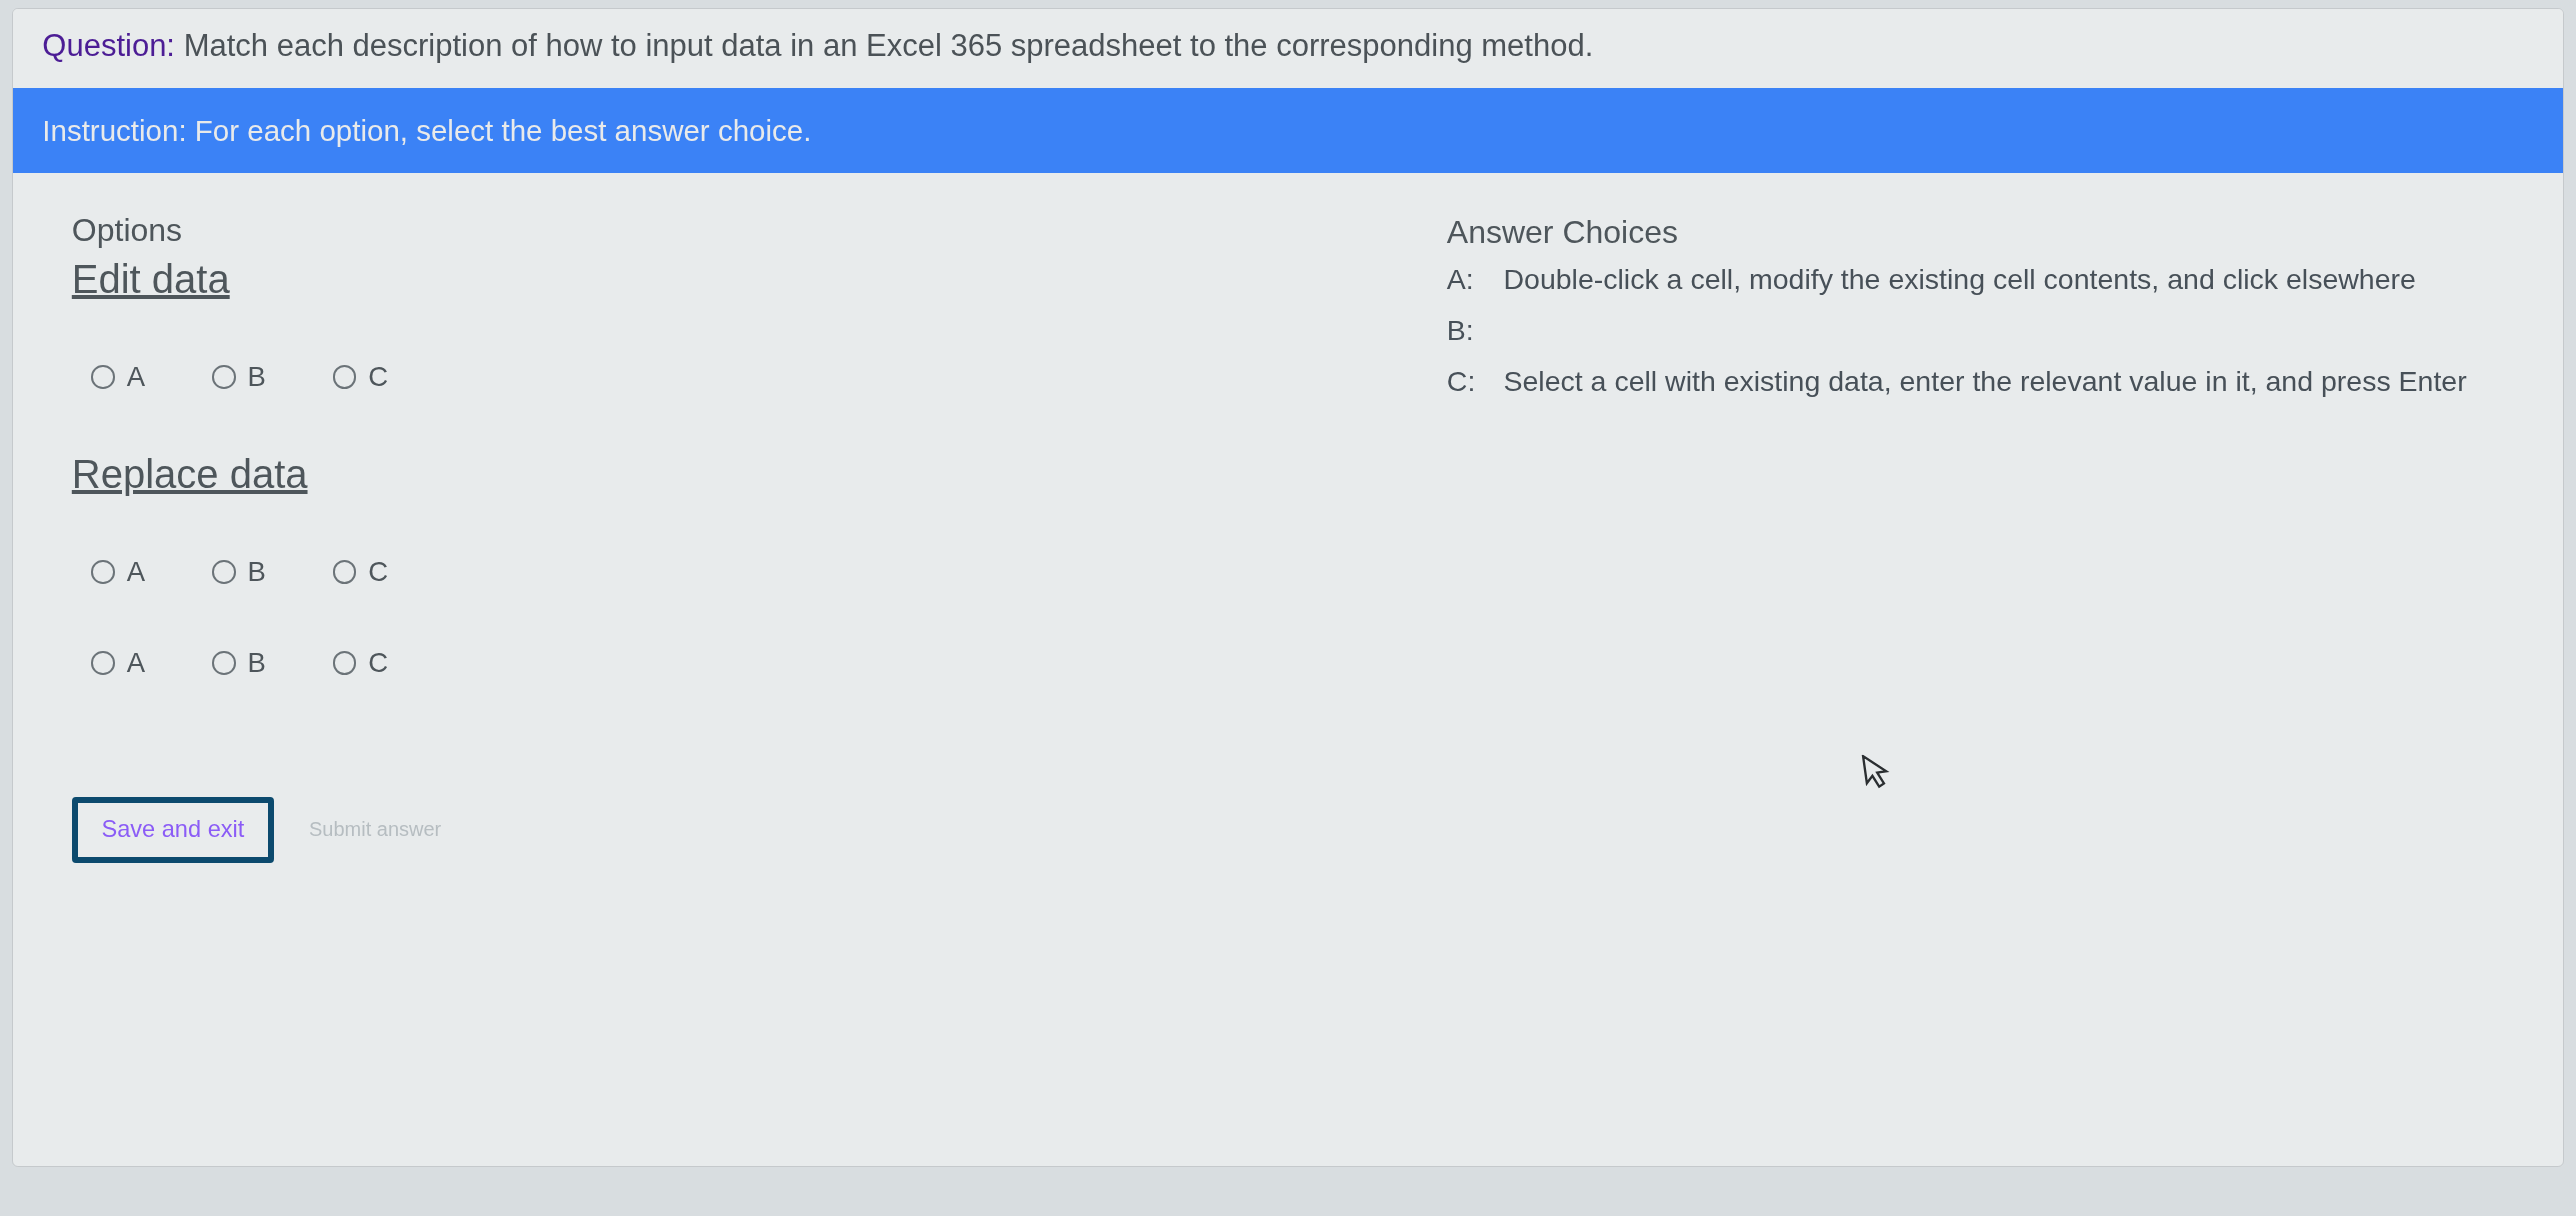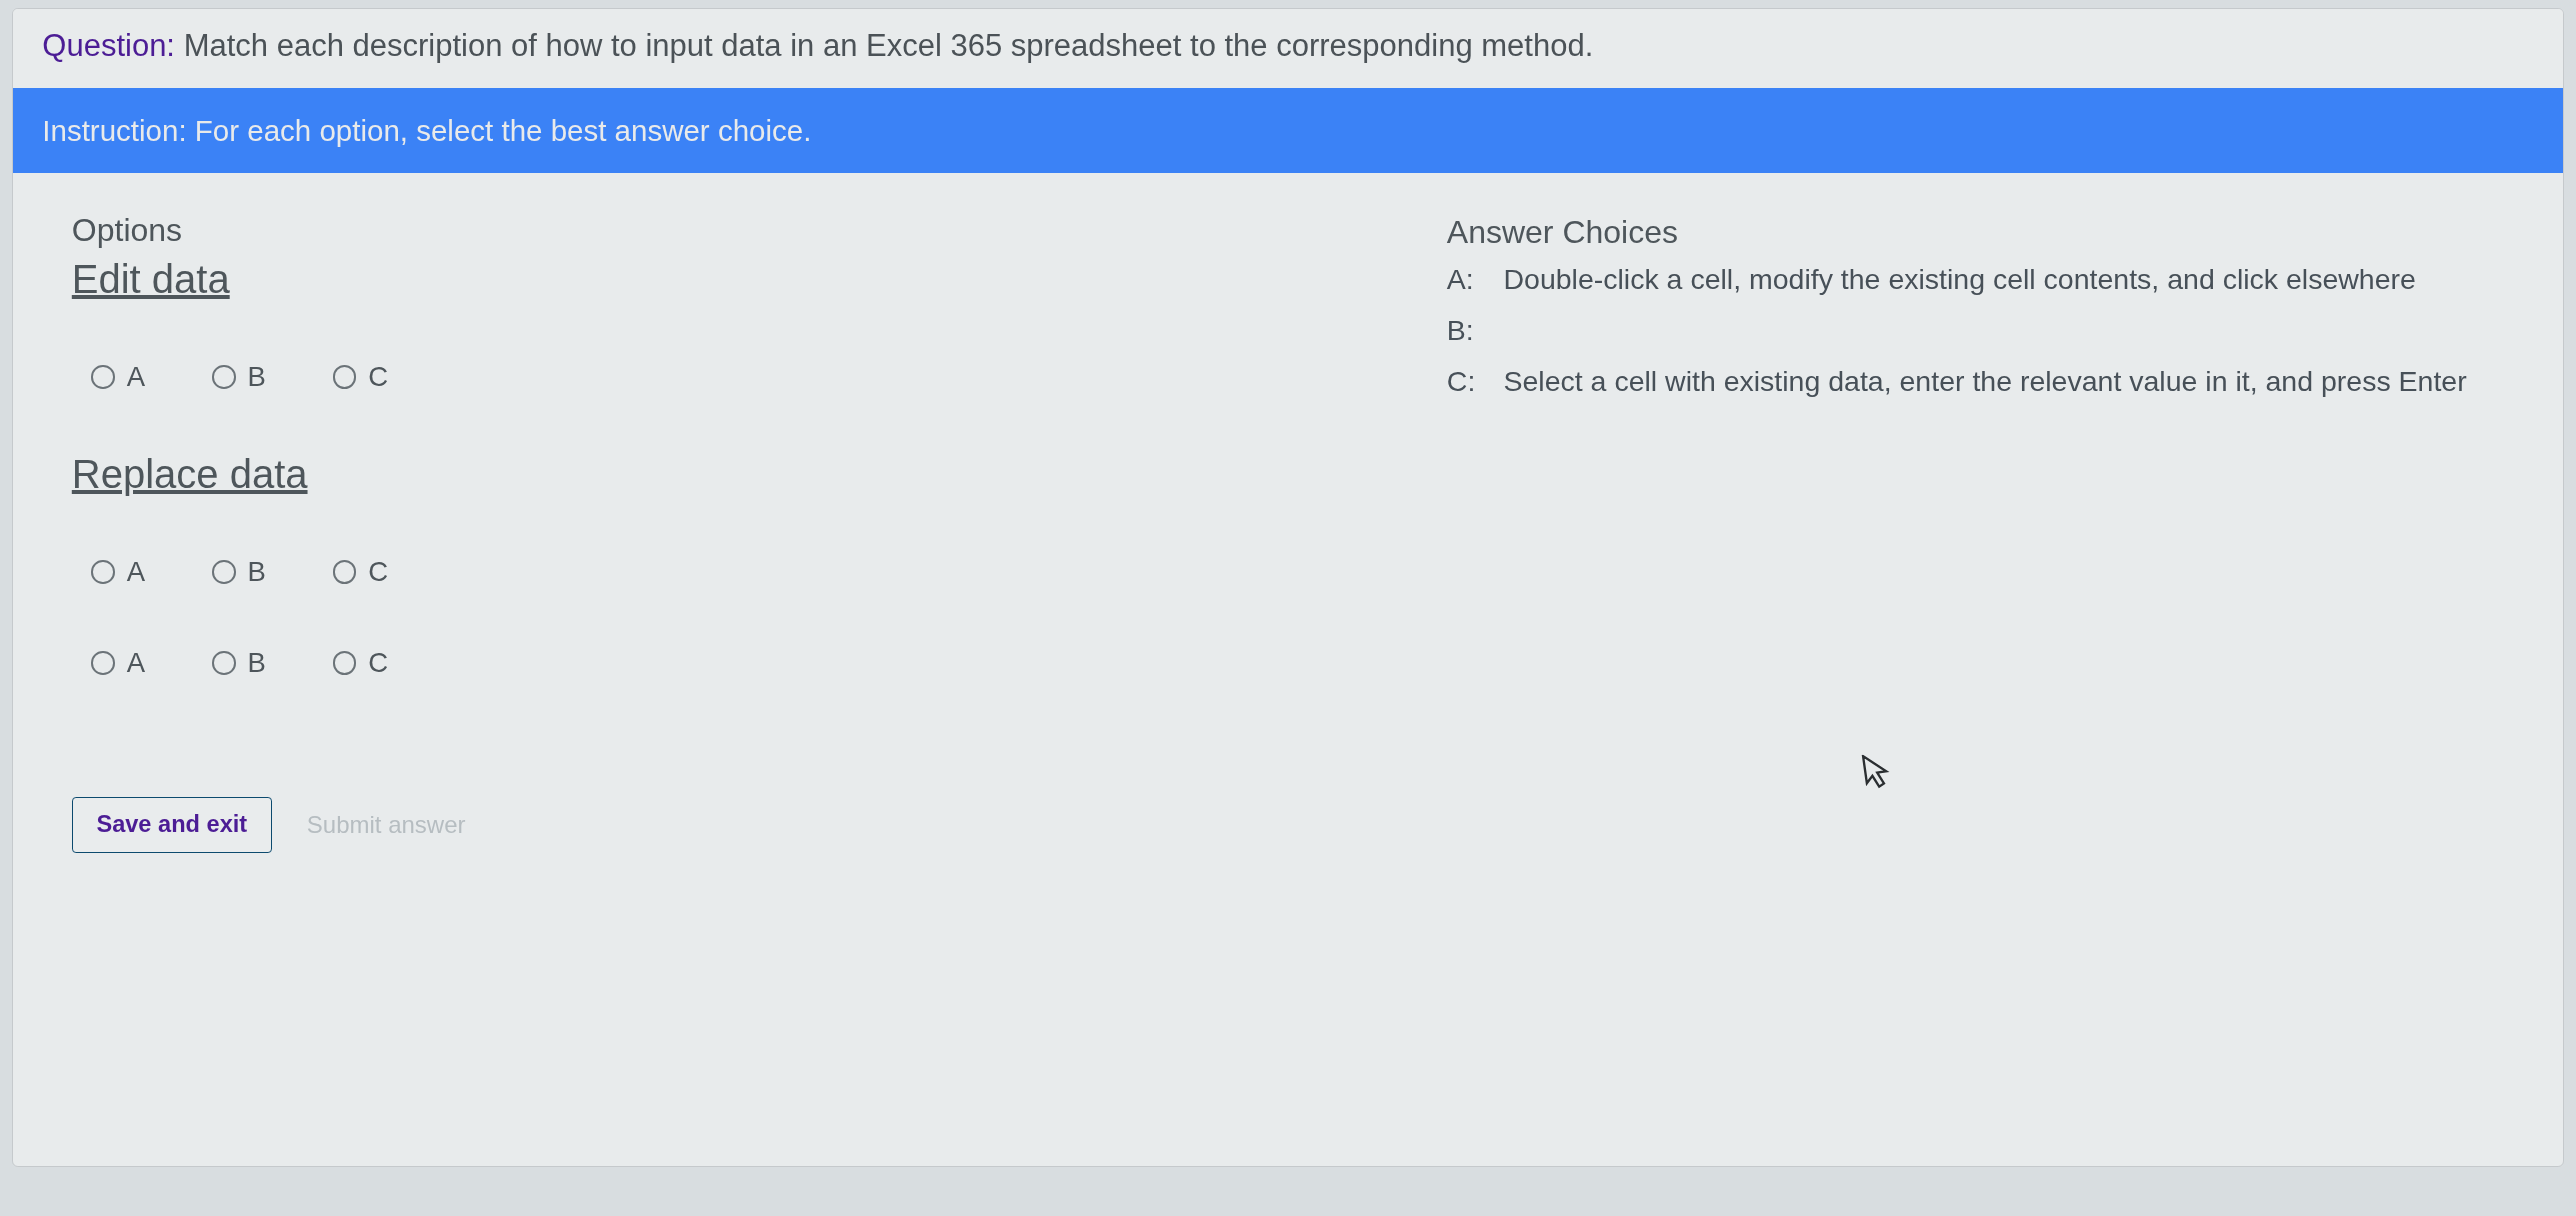--- a/index.html
+++ b/index.html
@@ -87,34 +87,33 @@
     line-height: 1.45;
   }
   .ac-letter { min-width: 39px; }
   .footer-bar {
     padding: 19.6px 59px 29.5px 59px;
     display: flex;
     gap: 35px;
     align-items: center;
   }
   .btn-save {
-    border: 1px solid #0c4a6e;
+    border: 6px solid #0c4a6e;
     background: #e9eced;
-    color: #4c1d95;
+    color: #8b5cf6;
     font-size: 23.6px;
     padding: 13.8px 23.6px;
     border-radius: 3.9px;
     cursor: pointer;
-    font-weight: bold;
   }
   .btn-submit {
     background: transparent;
     border: none;
     color: #b6bdc1;
-    font-size: 24px;
+    font-size: 20px;
     cursor: default;
   }
   .cursor-icon {
     position: absolute;
     left: 1863px;
     top: 753px;
     font-size: 35px;
     color: #2a2e31;
     transform: rotate(-8deg);
     pointer-events: none;

